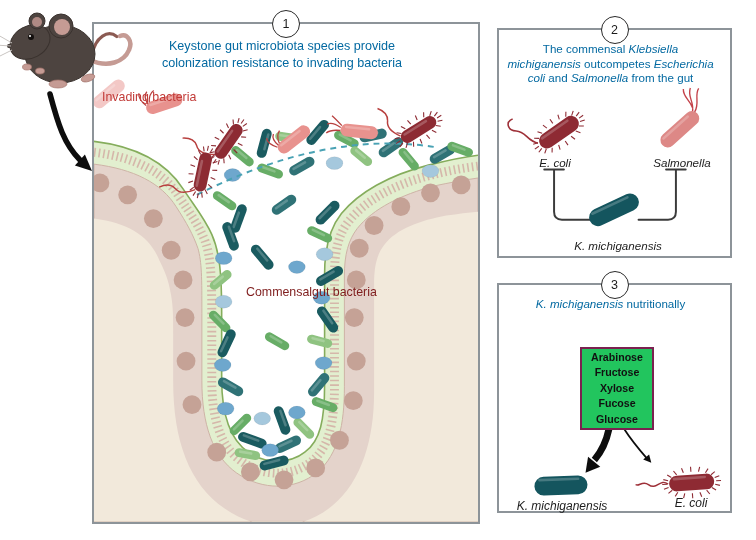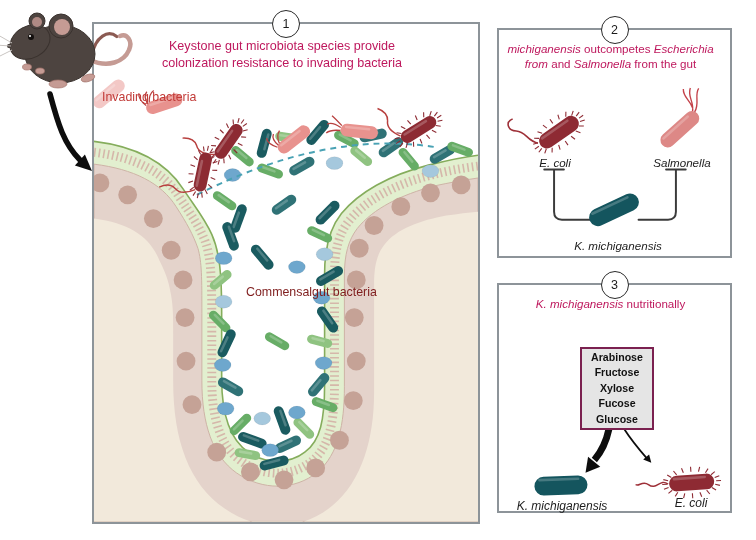--- a/index.html
+++ b/index.html
@@ -8,21 +8,21 @@
   .panel{position:absolute;background:#fff;border:2px solid #8d9499;box-sizing:border-box;}
   #panel1{left:92px;top:22px;width:388px;height:502px;}
   #panel2{left:497px;top:28px;width:235px;height:230px;}
   #panel3{left:497px;top:283px;width:235px;height:230px;}
   .badge{position:absolute;left:50%;top:-14px;transform:translateX(-50%);
          width:26px;height:26px;border-radius:50%;background:#fff;border:1.6px solid #2a2a2a;
          display:flex;align-items:center;justify-content:center;font-size:12.5px;font-weight:500;
          color:#1b1b1b;z-index:3;}
   .art{position:absolute;left:0;top:0;width:100%;height:100%;z-index:1;pointer-events:none;}
   .p-title{position:absolute;top:12px;left:0;right:8px;text-align:center;
-           font-size:11.6px;line-height:1.26;color:#be185d;z-index:2;}
+           font-size:11.6px;line-height:1.26;color:#0369a1;z-index:2;}
   #panel1 .p-title{top:14px;font-size:12.6px;line-height:1.34;}
   .p-title .ln{display:block;}
   .lbl{position:absolute;z-index:2;font-size:11.6px;color:#1c1c1c;text-align:center;}
   .lbl i{font-style:italic;}
   #invading-label{left:8px;top:66px;font-size:12.4px;font-weight:500;text-align:center;z-index:2;}
   #commensal-label{left:152px;top:260px;font-size:12.4px;line-height:1.38;text-align:left;color:#7f1d1d;}
   #sugar-box{position:absolute;left:81px;top:62px;width:74px;height:83px;box-sizing:border-box;
              border:2px solid;display:flex;flex-direction:column;justify-content:center;
              align-items:center;z-index:2;}
   .sugar-line{font-size:10.6px;font-weight:700;line-height:15.4px;color:#111;}
@@ -324,22 +324,23 @@
           </g>
         </g>
       </svg>
     <div class="lbl" id="invading-label" style="color: rgb(194, 59, 56);">Invading bacteria</div>
     <div class="lbl" id="commensal-label"><span class="ln"><span>Commensal</span></span><span class="ln"><span>gut bacteria</span></span></div>
   </div>
 
   <div class="panel" id="panel2">
     <div class="badge">2</div>
     <div class="p-title">
+        <span class="ln"><span>The commensal </span><i>Klebsiella</i></span>
         <span class="ln"><i>michiganensis</i><span> outcompetes </span><i>Escherichia</i></span>
-        <span class="ln"><i>from</i><span> and </span><i>Salmonella</i><span> from the gut</span></span>
+        <span class="ln"><i>coli</i><span> and </span><i>Salmonella</i><span> from the gut</span></span>
       </div>
     <svg class="art" id="art2" viewBox="0 0 235 230">
         <g stroke="#3b3b3b" stroke-width="2" fill="none" stroke-linecap="round">
           <path d="M46,142 H66 M56,142 V185 Q56,193 64,193 H94"></path>
           <path d="M170,142 H190 M180,142 V185 Q180,193 172,193 H142"></path>
         </g>
         <g transform="translate(61,104) rotate(-35)">
           <rect x="-23" y="-8" width="46" height="16" rx="8" fill="#8e2a33"></rect>
           <rect x="-19" y="-6" width="34" height="2.6" rx="1.3" fill="rgba(255,255,255,.22)"></rect>
           <line x1="25" y1="0" x2="30" y2="0" stroke="#8e2a33" stroke-width="1.1"></line>
@@ -412,21 +413,21 @@
           <line x1="-14.69463130731183" y1="-8.899186938124421" x2="-17.633557568774197" y2="-12.944271909999157" stroke="#8e2a33" stroke-width="1.1"></line>
           <line x1="-7.725424859373689" y1="-10.461621679246688" x2="-9.270509831248427" y2="-15.216904260722456" stroke="#8e2a33" stroke-width="1.1"></line>
           <line x1="-4.592425496802574e-15" y1="-11" x2="-5.510910596163089e-15" y2="-16" stroke="#8e2a33" stroke-width="1.1"></line>
           <line x1="7.725424859373681" y1="-10.46162167924669" x2="9.270509831248416" y2="-15.216904260722458" stroke="#8e2a33" stroke-width="1.1"></line>
           <line x1="14.694631307311823" y1="-8.899186938124423" x2="17.633557568774187" y2="-12.944271909999161" stroke="#8e2a33" stroke-width="1.1"></line>
           <line x1="20.225424859373682" y1="-6.465637775217207" x2="24.27050983124842" y2="-9.404564036679574" stroke="#8e2a33" stroke-width="1.1"></line>
           <line x1="23.776412907378838" y1="-3.3991869381244246" x2="28.531695488854606" y2="-4.944271909999163" stroke="#8e2a33" stroke-width="1.1"></line>
           <path d="M-24,0 C-32,-7 -36,6 -44,-1 C-50,-6 -54,1 -57,-2" fill="none" stroke="#9e3038" stroke-width="1.5"></path>
         </g>
       </svg>
-    <div id="sugar-box" style="background: #e5e5e5; border-color: rgb(123, 33, 80);">
+    <div id="sugar-box" style="background: #22c55e; border-color: rgb(123, 33, 80);">
         <div class="sugar-line">Arabinose</div>
         <div class="sugar-line">Fructose</div>
         <div class="sugar-line">Xylose</div>
         <div class="sugar-line">Fucose</div>
         <div class="sugar-line">Glucose</div>
       </div>
     <div class="lbl" style="left:3px;top:214px;width:120px;font-size:12px;"><i>K. michiganensis</i></div>
     <div class="lbl" style="left:152px;top:211px;width:80px;font-size:12px;"><i>E. coli</i></div>
   </div>
 

